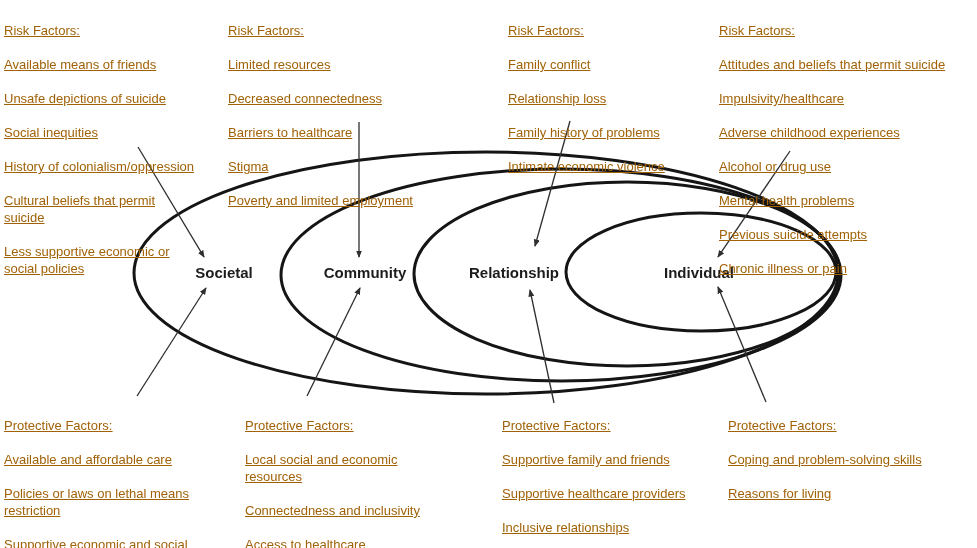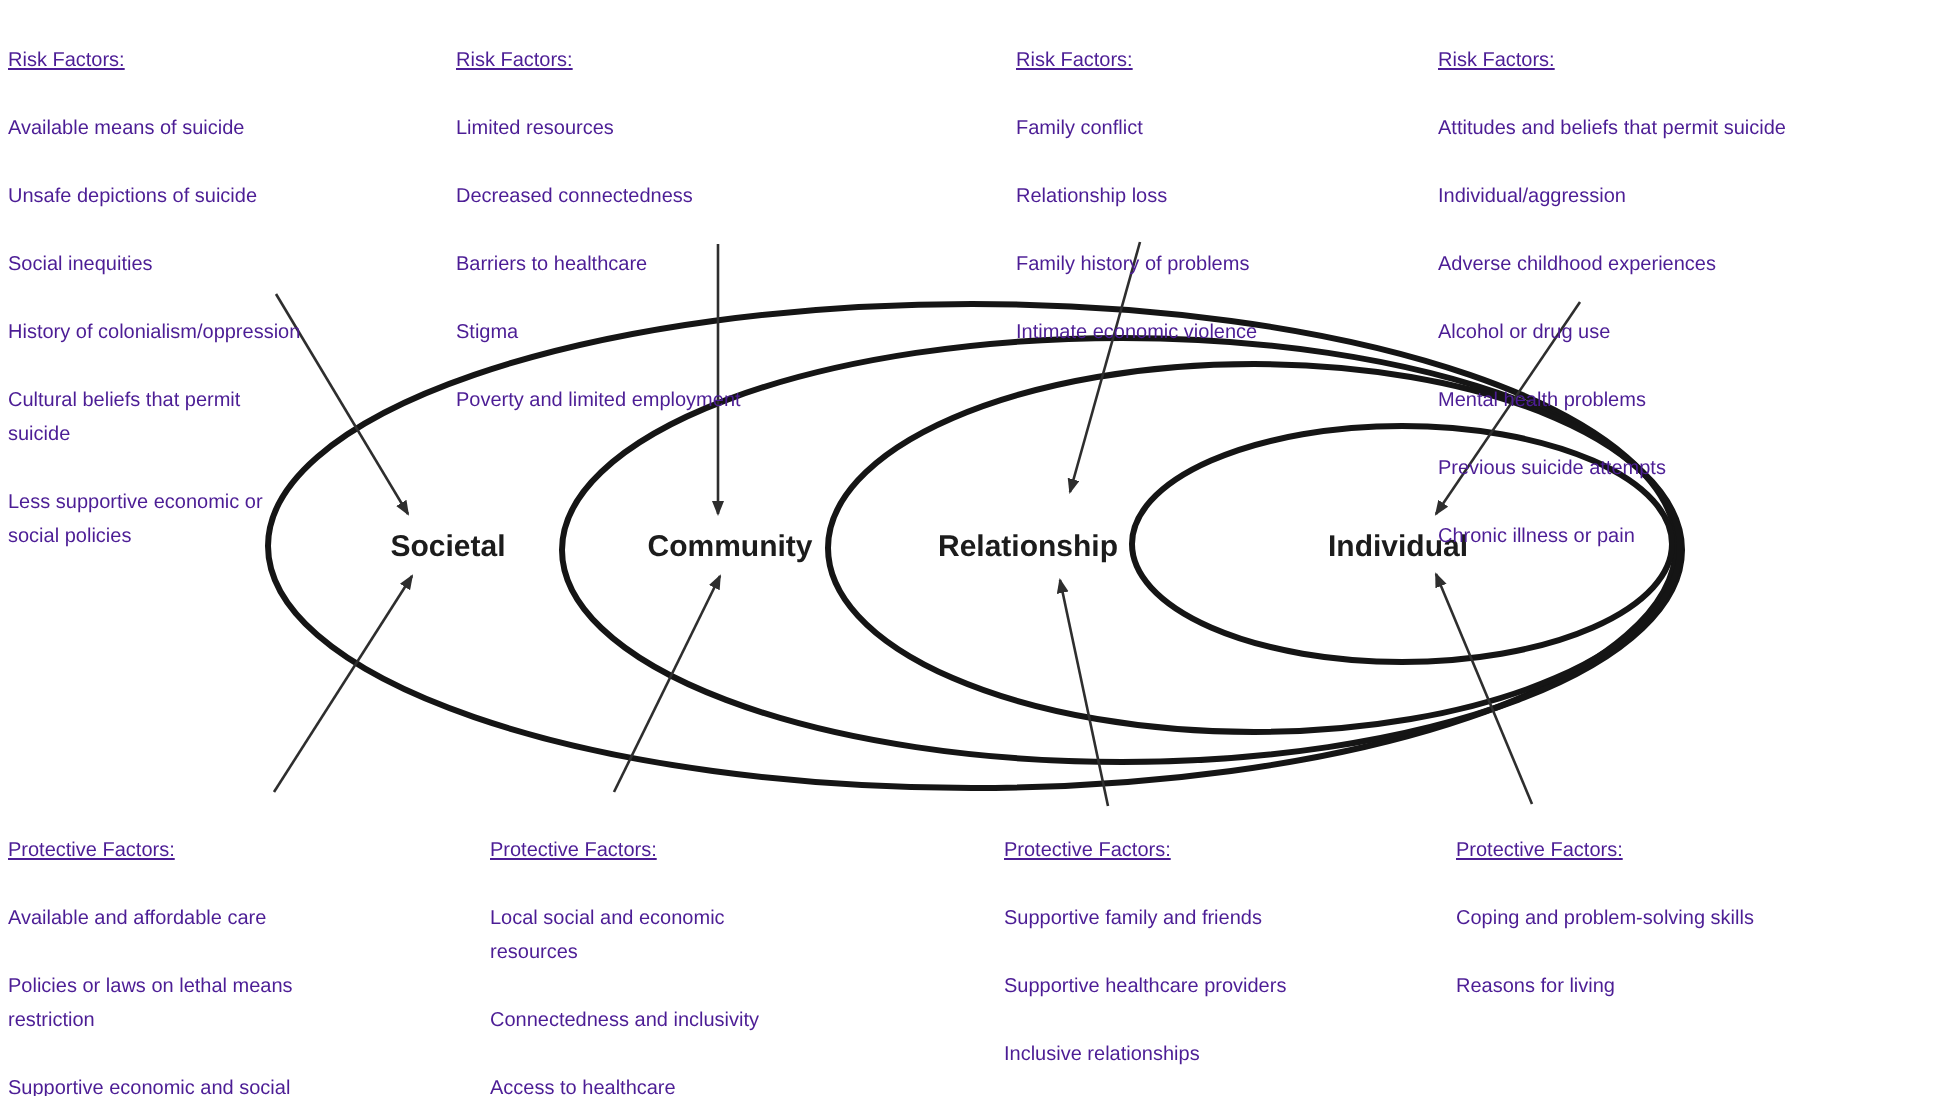--- a/index.html
+++ b/index.html
@@ -6,25 +6,26 @@
   .canvas{
     position:relative;
     width:977px;height:548px;
     background:#ffffff;
     font-family:"Liberation Sans","DejaVu Sans",sans-serif;
     overflow:hidden;
   }
   .diagram-svg{position:absolute;left:0;top:0;}
   .block{
     position:absolute;
-    font-size:10px;
+    font-size:13px;
     line-height:17px;
-    color:#4c1d95;
+    color:#a16207;
     width:max-content;
     white-space:pre-line;
+    text-decoration:underline;
   }
   .block .heading{text-decoration:underline;}
   .level-label{
     font-weight:bold;
     font-size:15px;
     fill:#1c1c1c;
   }
   .ring{fill:none;stroke:#151515;stroke-width:3;}
   .arrow{stroke:#2e2e2e;stroke-width:1.3;}
 </style>
@@ -56,21 +57,21 @@
     <line class="arrow" x1="766" y1="402" x2="718" y2="287" marker-end="url(#arr)"></line>
 
     <text class="level-label" x="224" y="278" text-anchor="middle">Societal</text>
     <text class="level-label" x="365" y="278" text-anchor="middle">Community</text>
     <text class="level-label" x="514" y="278" text-anchor="middle">Relationship</text>
     <text class="level-label" x="699" y="278" text-anchor="middle">Individual</text>
   </svg>
 
   <div class="block" style="left:4px;top:5px;">
     <div class="heading">Risk Factors:</div>
-    <div>Available means of suicide</div>
+    <div>Available means of friends</div>
     <div>Unsafe depictions of suicide</div>
     <div>Social inequities</div>
     <div>History of colonialism/oppression</div>
     <div>Cultural beliefs that permit
 suicide</div>
     <div>Less supportive economic or
 social policies</div>
   </div>
 
   <div class="block" style="left:228px;top:5px;">
@@ -86,21 +87,21 @@
     <div class="heading">Risk Factors:</div>
     <div>Family conflict</div>
     <div>Relationship loss</div>
     <div>Family history of problems</div>
     <div>Intimate economic violence</div>
   </div>
 
   <div class="block" style="left:719px;top:5px;">
     <div class="heading">Risk Factors:</div>
     <div>Attitudes and beliefs that permit suicide</div>
-    <div>Individual/aggression</div>
+    <div>Impulsivity/healthcare</div>
     <div>Adverse childhood experiences</div>
     <div>Alcohol or drug use</div>
     <div>Mental health problems</div>
     <div>Previous suicide attempts</div>
     <div>Chronic illness or pain</div>
   </div>
 
   <div class="block" style="left:4px;top:400px;">
     <div class="heading">Protective Factors:</div>
     <div>Available and affordable care</div>

